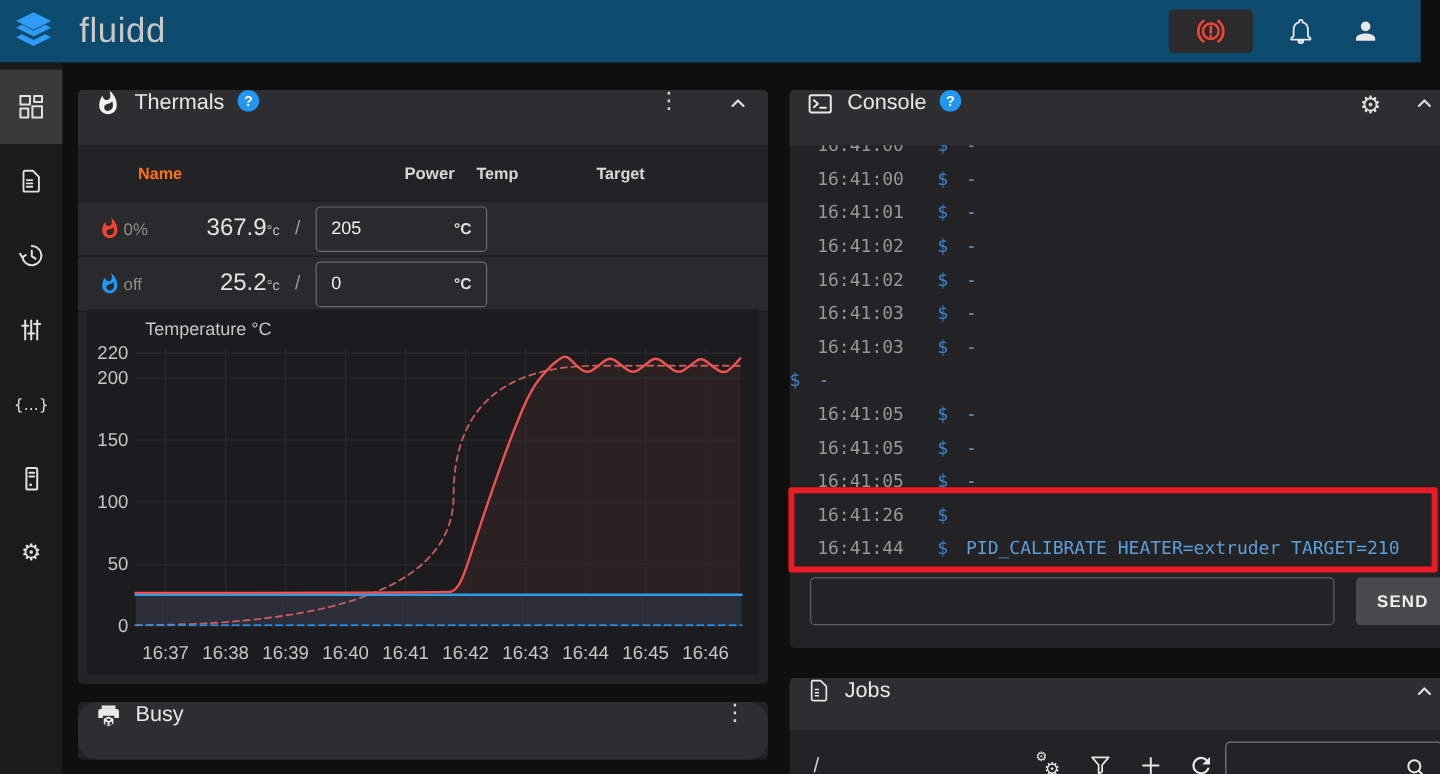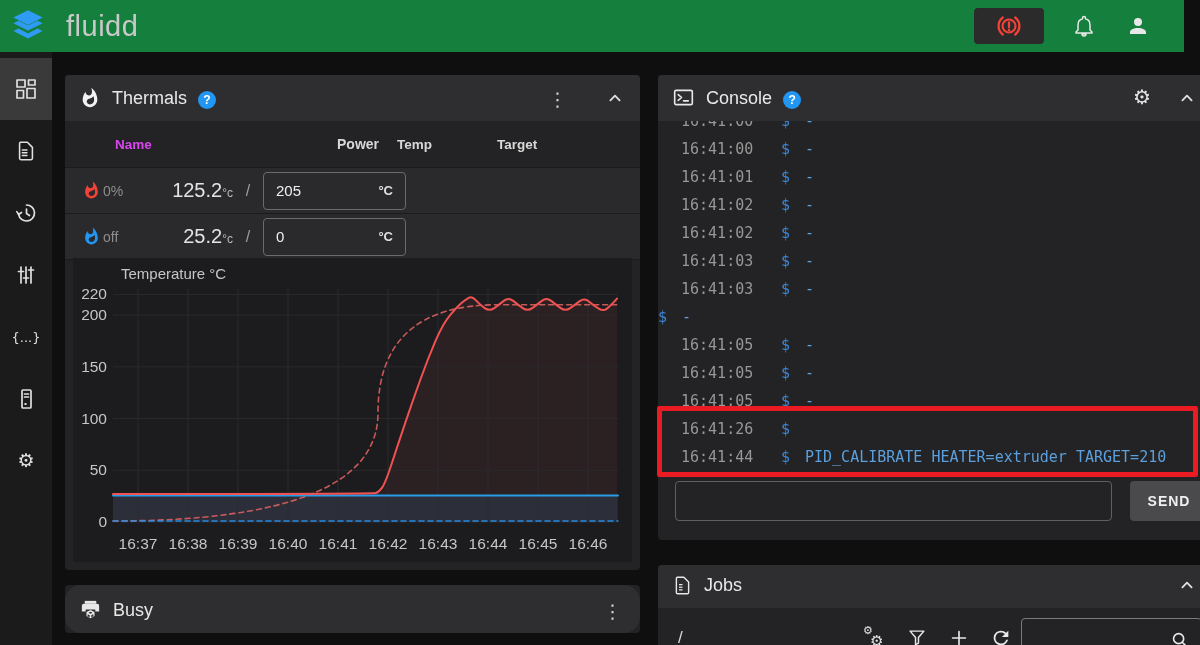--- a/index.html
+++ b/index.html
@@ -1,31 +1,31 @@
 <!DOCTYPE html>
 <html><head>
 <meta charset="utf-8">
 <style>
   html,body{margin:0;padding:0;background:#000;}
   .app{position:relative;width:1200px;height:645px;background:#0f0f10;overflow:hidden;
        font-family:"Liberation Sans",sans-serif;color:#e6e6e6;}
   
-  .topbar{position:absolute;left:0;top:0;right:16px;height:52px;background:#15803d;display:flex;align-items:center;z-index:5;}
+  .topbar{position:absolute;left:0;top:0;right:16px;height:52px;background:#0c4a6e;display:flex;align-items:center;z-index:5;}
   .logo{width:56px;height:52px;display:flex;align-items:center;justify-content:center;}
   .app-title{font-size:29px;font-weight:400;color:#c9c9c9;letter-spacing:.5px;margin-left:10px;}
   .topbar-right{margin-left:auto;display:flex;align-items:center;gap:26px;padding-right:32px;}
   .estop-btn{width:70px;height:36px;background:#2b2b2c;border-radius:4px;display:flex;align-items:center;justify-content:center;cursor:pointer;}
   .icon-btn{width:28px;height:28px;display:flex;align-items:center;justify-content:center;cursor:pointer;}
   
   .sidebar{position:absolute;left:0;top:52px;bottom:0;width:52px;background:#1b1b1c;padding-top:6px;box-sizing:border-box;}
   .sidebar-item{height:62px;display:flex;align-items:center;justify-content:center;cursor:pointer;}
   .sidebar-item.active{background:#3a3a3b;}
   
   .panel{position:absolute;background:#232325;border-radius:4px;}
-  .panel-header{height:46px;background:#2e2e30;border-radius:4px 4px 0 0;display:flex;align-items:flex-end;padding:12px 14px;gap:11px;box-sizing:border-box;}
+  .panel-header{height:46px;background:#2e2e30;border-radius:4px 4px 0 0;display:flex;align-items:flex-start;padding:0 14px;gap:11px;box-sizing:border-box;}
   .panel-title{font-size:18px;color:#e8e8e8;}
   .help-badge{width:18px;height:18px;border-radius:50%;background:#2196f3;color:#fff;font-size:12px;font-weight:bold;
               display:flex;align-items:center;justify-content:center;cursor:pointer;}
   .header-spacer{flex:1;}
   .dots-v{font-size:19px;color:#d5d5d5;cursor:pointer;line-height:1;padding:0 4px;}
   
   .t-cols{height:46px;display:flex;align-items:center;background:#232325;border-bottom:1px solid #1b1b1d;
           font-size:13.5px;font-weight:bold;color:#d8d8d8;}
   .t-row{height:45px;display:flex;align-items:center;background:#2a2a2c;border-bottom:1px solid #1b1b1d;}
   .c-icon{width:24px;margin-left:14px;display:flex;justify-content:center;}
@@ -179,35 +179,35 @@
       <span class="panel-title">Thermals</span>
       <span class="help-badge">?</span>
       <span class="header-spacer"></span>
       <span class="dots-v" style="margin-right:22px;">⋮</span>
       <svg width="22" height="22" viewBox="0 0 24 24" style="cursor:pointer;">
         <polyline points="7,14.5 12,9.5 17,14.5" fill="none" stroke="#e0e0e0" stroke-width="2" stroke-linecap="round" stroke-linejoin="round"></polyline>
       </svg>
     </div>
     <div class="t-cols">
       <span class="c-icon"></span>
-      <span class="c-name" style="color:#d946ef;font-weight:bold;font-size:13.5px;">Name</span>
+      <span class="c-name" style="color:#f97316;font-weight:bold;font-size:13.5px;">Name</span>
       <span class="c-power" style="color:#d8d8d8;">Power</span>
       <span class="c-temp" style="text-align:left;font-size:13.5px;color:#d8d8d8;font-weight:bold;">Temp</span>
       <span class="c-slash"></span>
       <span class="cols-pad" style="font-size:13.5px;color:#d8d8d8;font-weight:bold;">Target</span>
     </div>
     <div id="thermal-rows">
         <div class="t-row">
           <span class="c-icon">
        <svg width="19" height="19" viewBox="0 0 24 24">
               <path d="M13.5 .7s.7 2.7.7 4.8c0 2.1-1.3 3.7-3.4 3.7-2.1 0-3.6-1.7-3.6-3.7l0-.4C5.2 7.5 4 10.6 4 14c0 4.4 3.6 8 8 8s8-3.6 8-8C20 8.6 17.4 3.8 13.5 .7zM11.7 19c-1.8 0-3.2-1.4-3.2-3.1 0-1.6 1-2.8 2.8-3.1 1.8-.4 3.6-1.2 4.6-2.6.4 1.3.6 2.7.6 4 0 2.7-2.1 4.8-4.8 4.8z" fill="#f44336"></path>
             </svg>
      </span>
      <span class="c-power">0%</span>
-     <span class="c-temp"><span class="big">125.2</span><span class="small">°c</span></span>
+     <span class="c-temp"><span class="big">367.9</span><span class="small">°c</span></span>
      <span class="c-slash">/</span>
      <span class="c-target">
             <span class="target-box">
         <span class="val">205</span>
               <span class="unit">°C</span>
      </span>
           </span>
         </div>
         <div class="t-row">
           <span class="c-icon">

